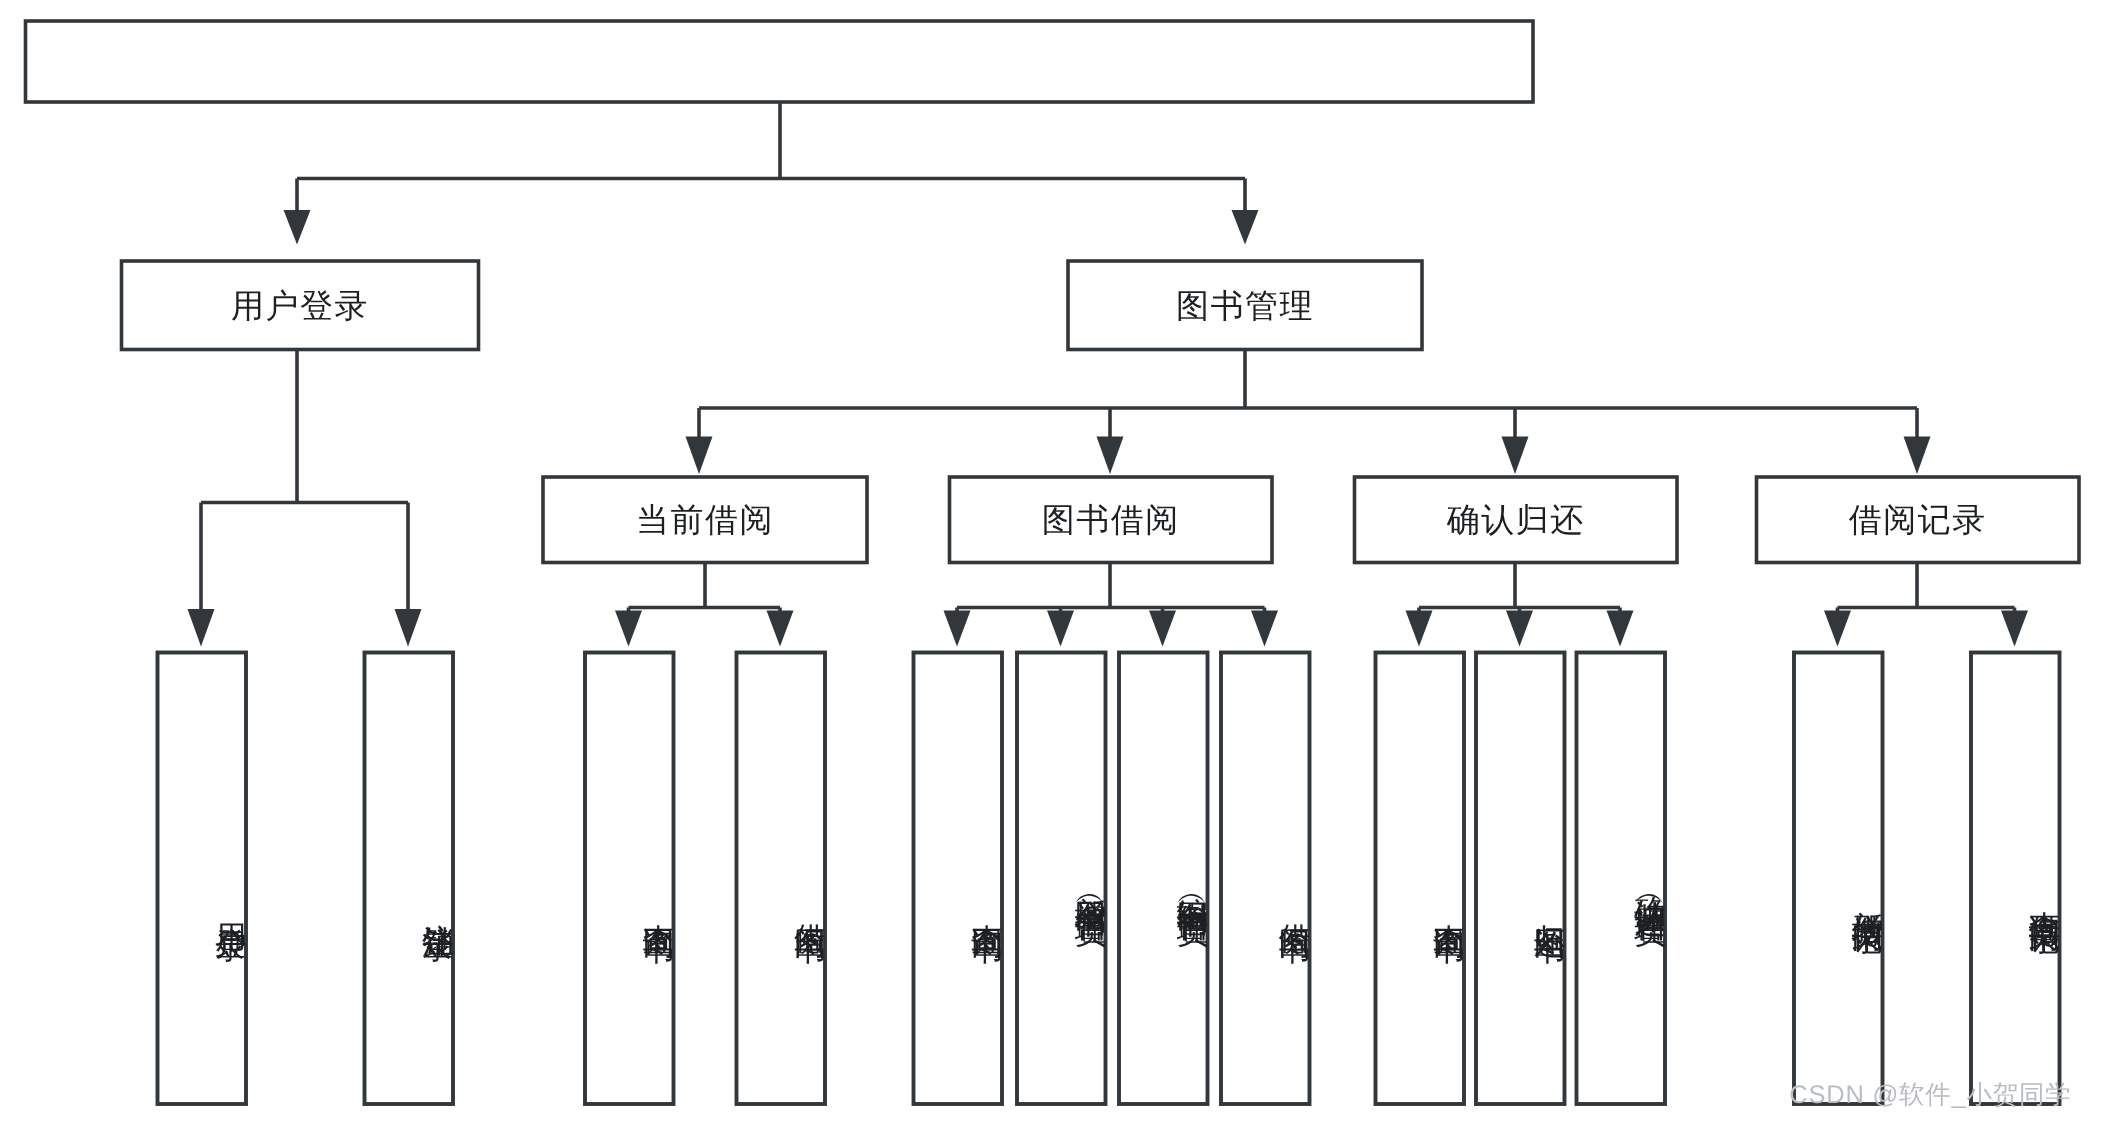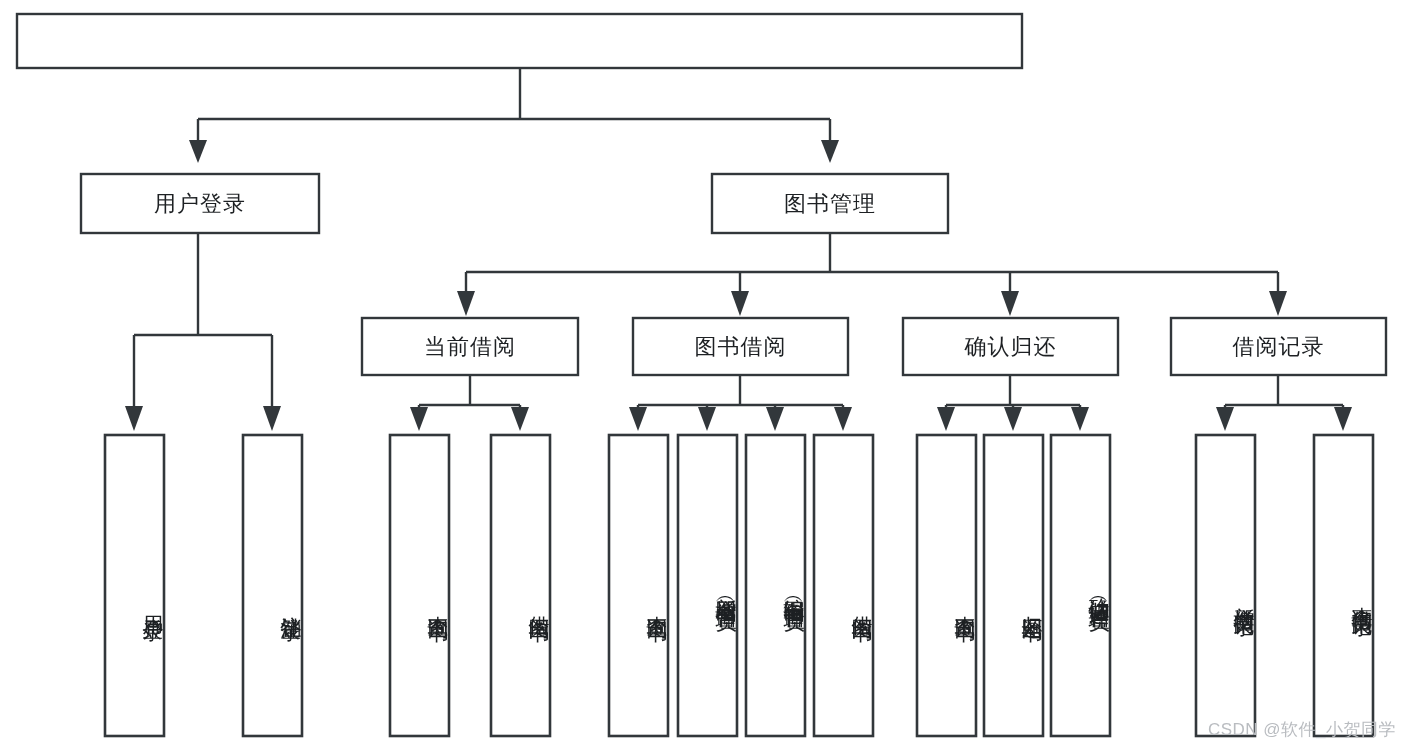--- a/index.html
+++ b/index.html
@@ -65,21 +65,21 @@
     justify-content: center;
     font-size: 22px;
     color: #1d2023;
     letter-spacing: 1px;
     white-space: nowrap;
     pointer-events: none;
     font-family: "Liberation Sans", "DejaVu Sans", sans-serif;
   }
   .watermark {
     position: absolute;
-    right: 9px;
+    right: 24px;
     bottom: 6px;
     font-size: 17px;
     color: #b9bcc0;
     letter-spacing: 0.5px;
     white-space: nowrap;
     font-family: "Liberation Sans", "DejaVu Sans", sans-serif;
     pointer-events: none;
   }
 </style>
 </head>

